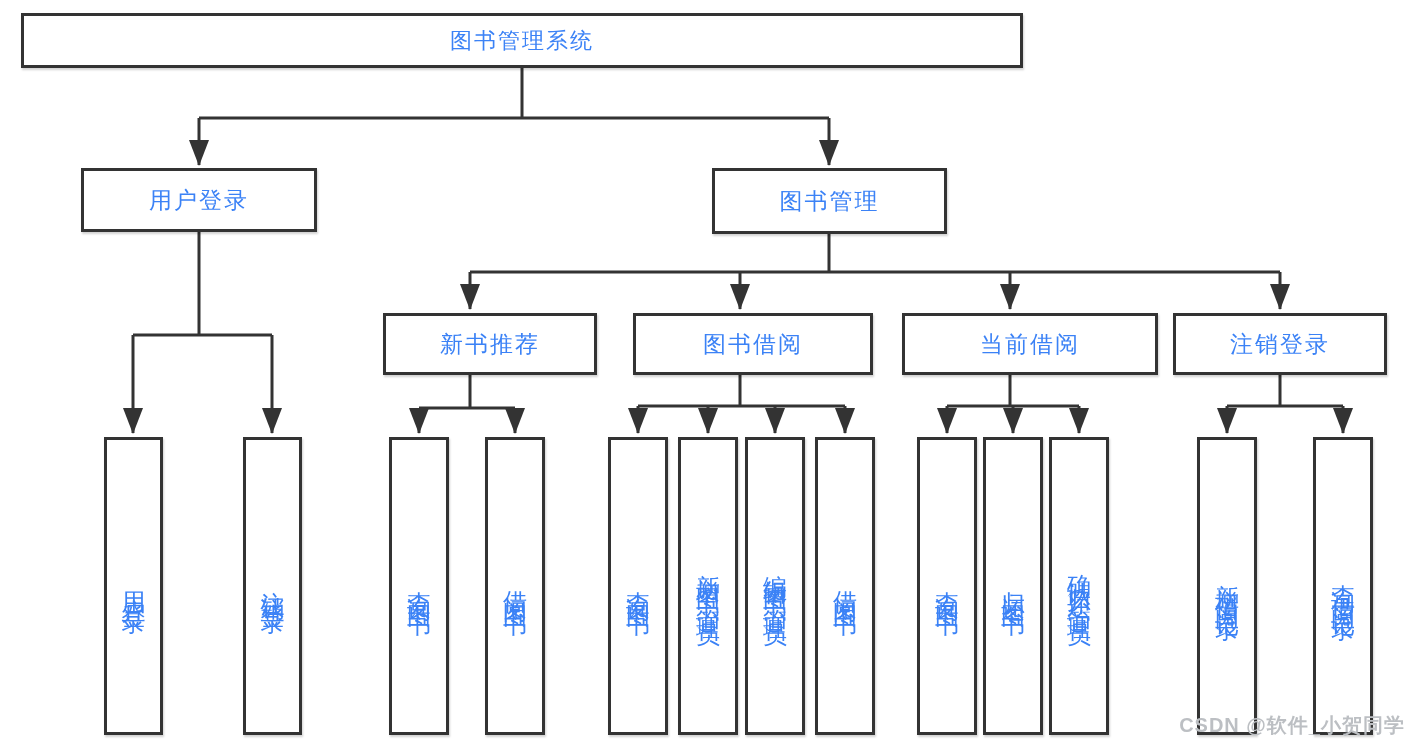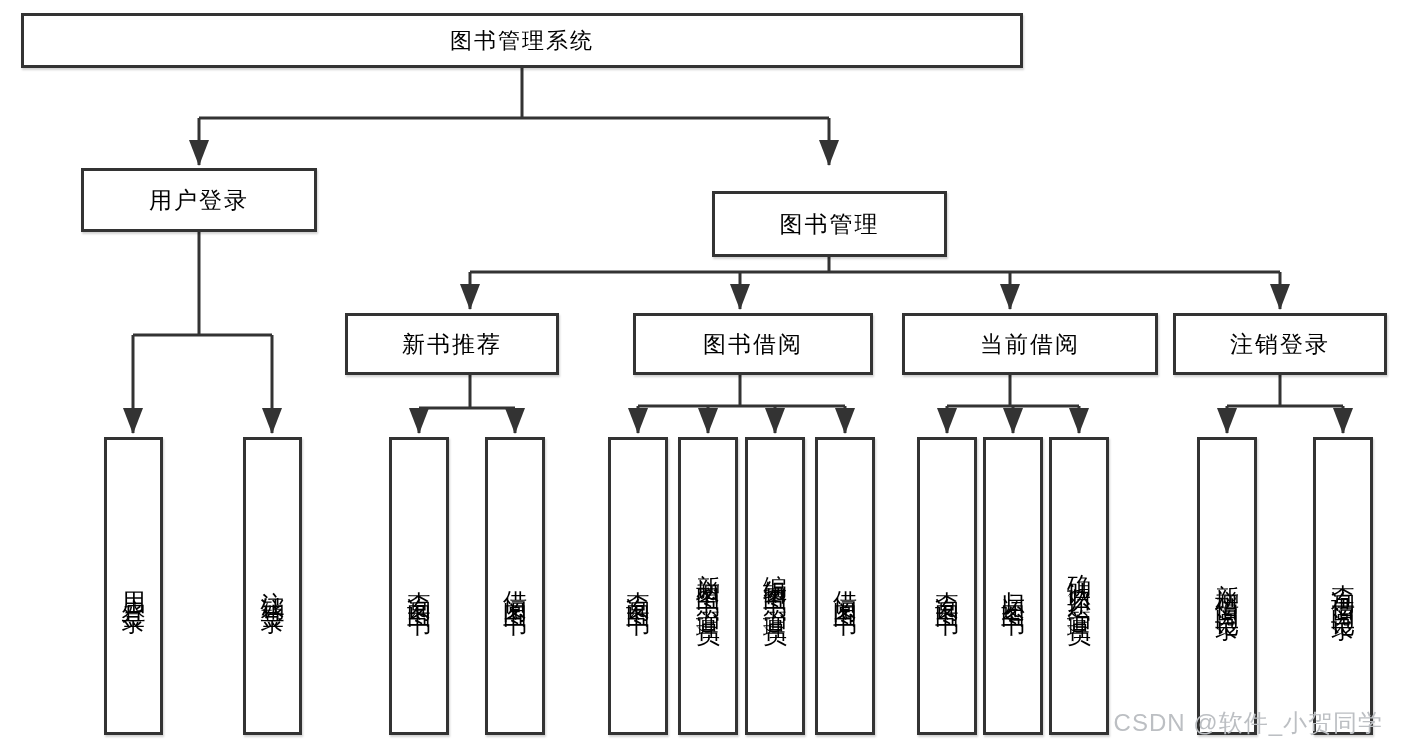--- a/index.html
+++ b/index.html
@@ -24,21 +24,21 @@
   .node {
     position: absolute;
     box-sizing: border-box;
     background: #ffffff;
     border: 3px solid #333333;
     box-shadow: 1px 2px 2px rgba(0,0,0,0.18);
     display: flex;
     align-items: center;
     justify-content: center;
     z-index: 1;
-    color: #000000;
+    color: #3b82f6;
   }
   .node .lbl {
     white-space: nowrap;
   }
   .box-root .lbl {
     font-size: 22px;
     letter-spacing: 2px;
   }
   .box-h .lbl {
     font-size: 23px;
@@ -47,26 +47,27 @@
   .leaf .lbl {
     writing-mode: vertical-rl;
     text-orientation: mixed;
     font-size: 24px;
     line-height: 1;
     letter-spacing: 7px;
     white-space: nowrap;
   }
   .watermark {
     position: absolute;
-    right: 22px;
+    right: 0;
     bottom: 8px;
-    font-size: 24px;
+    font-size: 20px;
     color: #bcbfc3;
     letter-spacing: 1px;
     z-index: 2;
+    font-weight: bold;
   }
 </style>
 </head>
 <body>
 
 <div class="stage">
 
   <svg class="connectors" viewBox="0 0 1405 747" xmlns="http://www.w3.org/2000/svg">
     <defs>
       <marker id="arrow" markerUnits="userSpaceOnUse" markerWidth="30" markerHeight="24" refX="25" refY="10" orient="auto">
@@ -103,25 +104,25 @@
     <path d="M1343,406 V433" fill="none" stroke="#333333" stroke-width="3" marker-end="url(#arrow)"></path>
   </svg>
 
   <div class="node box-root" style="left:21px; top:13px; width:1002px; height:55px;">
     <span class="lbl">图书管理系统</span>
   </div>
 
   <div class="node box-h" style="left:81px; top:168px; width:236px; height:64px;">
     <span class="lbl">用户登录</span>
   </div>
-  <div class="node box-h" style="left:712px; top:168px; width:235px; height:66px;margin-top:23px;">
+  <div class="node box-h" style="left:712px; top:168px; width:235px; height:66px;">
     <span class="lbl">图书管理</span>
   </div>
 
-  <div class="node box-h" style="left:345px; top:313px; width:214px; height:62px;">
+  <div class="node box-h" style="left:383px; top:313px; width:214px; height:62px;">
     <span class="lbl">新书推荐</span>
   </div>
   <div class="node box-h" style="left:633px; top:313px; width:240px; height:62px;">
     <span class="lbl">图书借阅</span>
   </div>
   <div class="node box-h" style="left:902px; top:313px; width:256px; height:62px;">
     <span class="lbl">当前借阅</span>
   </div>
   <div class="node box-h" style="left:1173px; top:313px; width:214px; height:62px;">
     <span class="lbl">注销登录</span>

